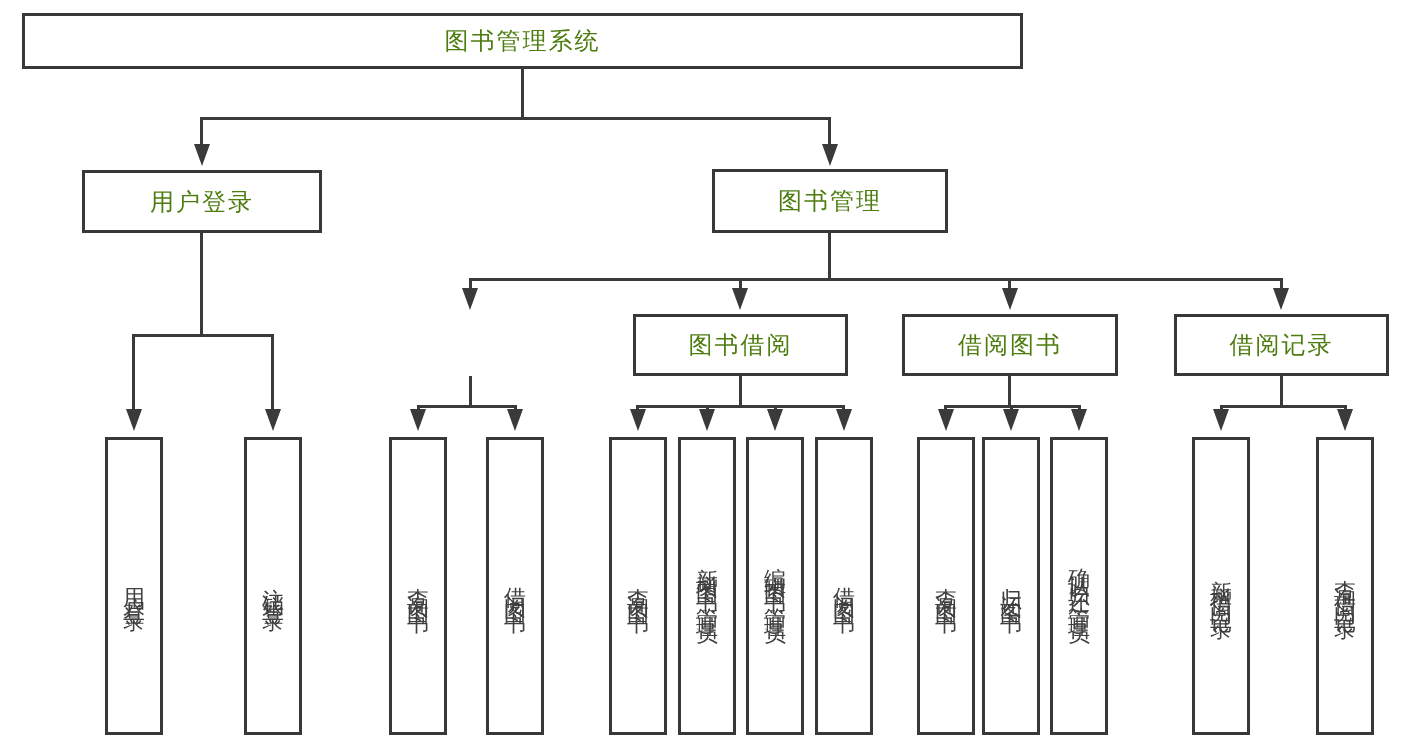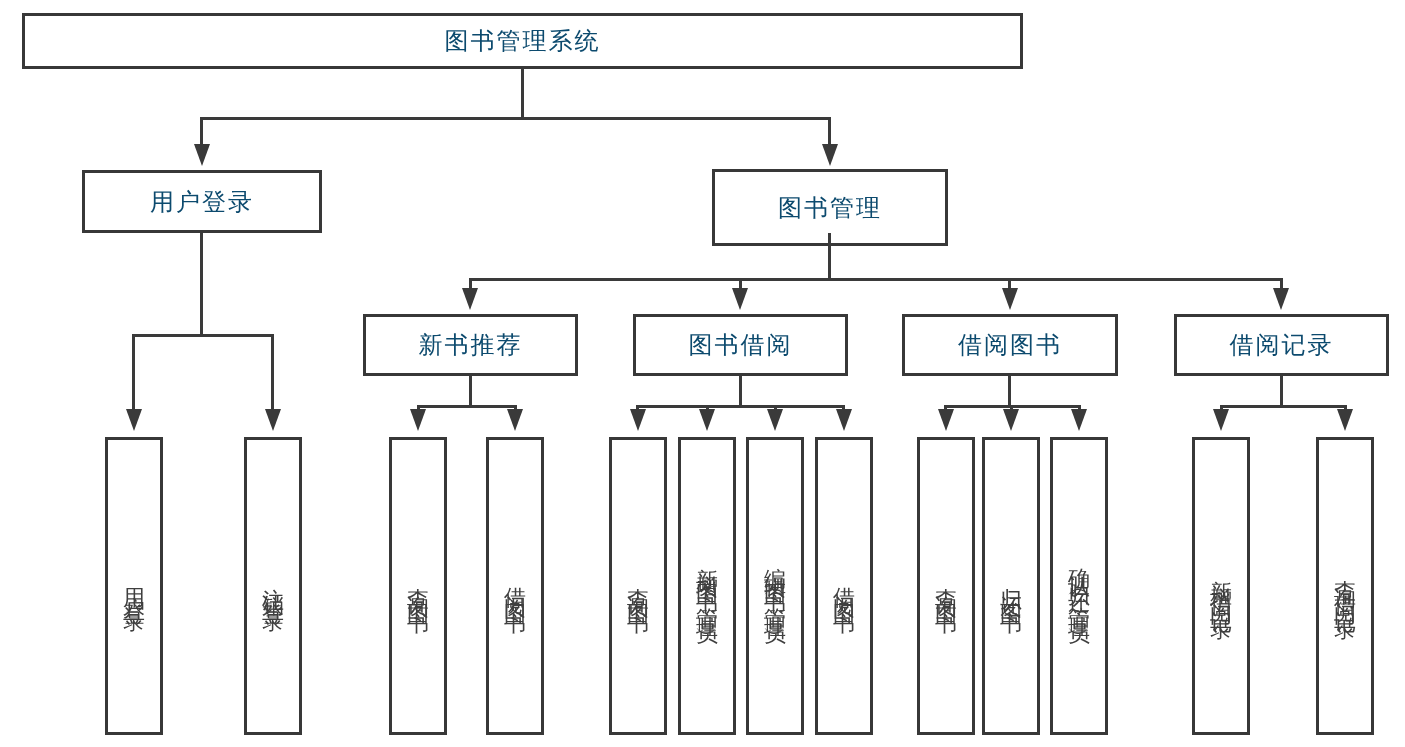--- a/index.html
+++ b/index.html
@@ -21,21 +21,21 @@
     box-sizing: border-box;
     border: 3px solid #383838;
     background: #ffffff;
     display: flex;
     align-items: center;
     justify-content: center;
   }
   .hlabel {
     font-size: 24px;
     letter-spacing: 2px;
-    color: #0c4a6e;
+    color: #4d7c0f;
     white-space: nowrap;
   }
   .leaf {
     top: 437px;
     width: 58px;
     height: 298px;
   }
   .vtext {
     writing-mode: vertical-rl;
     text-orientation: mixed;
@@ -74,27 +74,24 @@
 
 <div class="stage">
 
   <div class="box" style="left:22px;top:13px;width:1001px;height:56px;">
     <span class="hlabel">图书管理系统</span>
   </div>
 
   <div class="box" style="left:82px;top:170px;width:240px;height:63px;">
     <span class="hlabel">用户登录</span>
   </div>
-  <div class="box" style="left:712px;top:169px;width:236px;height:77px;">
+  <div class="box" style="left:712px;top:169px;width:236px;height:64px;">
     <span class="hlabel">图书管理</span>
   </div>
 
-  <div class="box" style="left:363px;top:314px;width:215px;height:62px;">
-    <span class="hlabel">新书推荐</span>
-  </div>
   <div class="box" style="left:633px;top:314px;width:215px;height:62px;">
     <span class="hlabel">图书借阅</span>
   </div>
   <div class="box" style="left:902px;top:314px;width:216px;height:62px;">
     <span class="hlabel">借阅图书</span>
   </div>
   <div class="box" style="left:1174px;top:314px;width:215px;height:62px;">
     <span class="hlabel">借阅记录</span>
   </div>
 

